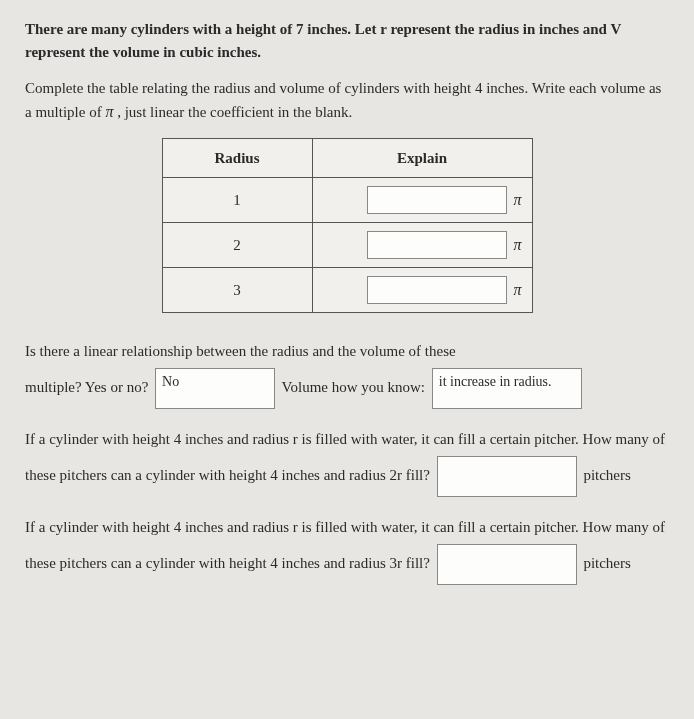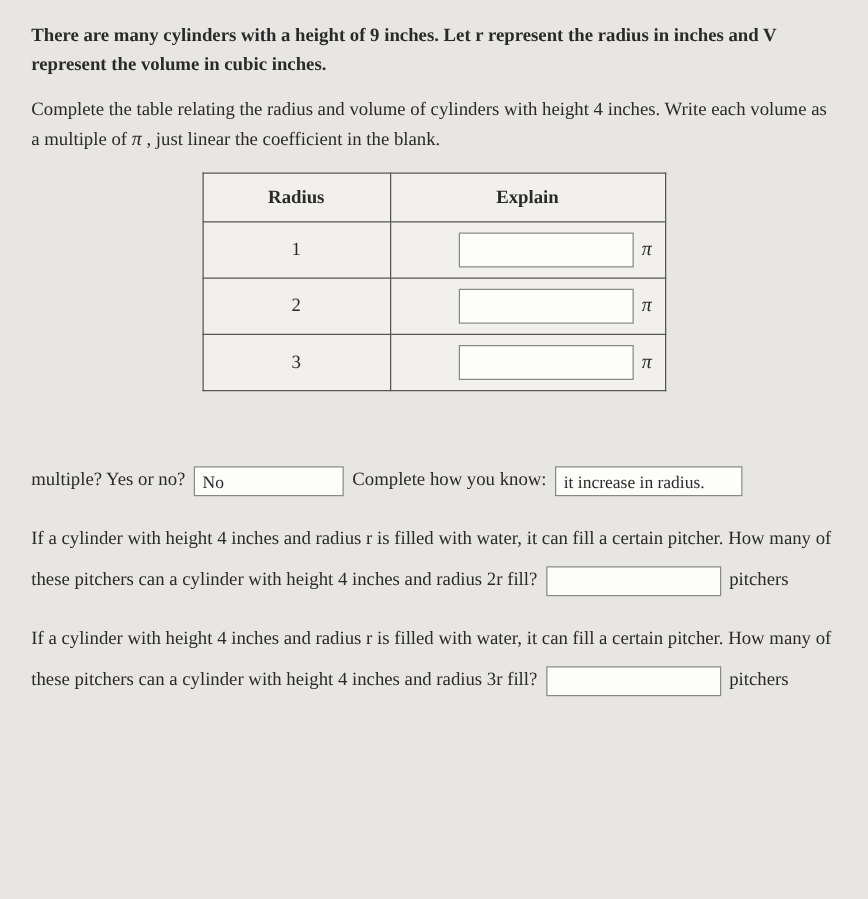--- a/index.html
+++ b/index.html
@@ -63,42 +63,42 @@
       min-width: 140px;
       padding: 4px 6px;
       font-size: 14px;
       line-height: 18px;
       vertical-align: middle;
     }
     .input-inline {
       display: inline-block;
       border: 1px solid #888;
       background: #fdfdfb;
-      height: 24px;
+      height: 41px;
       min-width: 140px;
       padding: 4px 6px;
       font-size: 14px;
       line-height: 18px;
       vertical-align: middle;
       margin: 0 3px;
     }
     .pi {
       font-style: italic;
       font-family: 'Times New Roman', serif;
       font-size: 16px;
     }
     .flow-line {
        margin-bottom: 14px;
        line-height: 2.2;
     }
   </style>
 </head>
 <body>
 
-<div class="paragraph bold">There are many cylinders with a height of 9 inches. Let r represent the radius in inches and V represent the volume in cubic inches.</div>
+<div class="paragraph bold">There are many cylinders with a height of 7 inches. Let r represent the radius in inches and V represent the volume in cubic inches.</div>
 
 <div class="paragraph">
   <span>Complete the table relating the radius and volume of cylinders with height 4 inches. Write each volume as a multiple of </span><span class="pi">π</span><span> , just linear the coefficient in the blank.</span>
 </div>
 
 <div class="table-wrap">
   <table>
     <tbody>
         <tr>
       <td class="header radius-col">Radius</td>
@@ -129,24 +129,25 @@
           <span class="input-box"></span>
           <span class="pi">π</span>
         </div>
       </td>
     </tr>
   </tbody>
     </table>
 </div>
 
 <div class="flow-line">
+  <span>Is there a linear relationship between the radius and the volume of these</span>
   <br>
   <span>multiple? Yes or no?</span>
   <span class="input-inline" style="min-width:120px;">No</span>
-  <span>Complete how you know:</span>
+  <span>Volume how you know:</span>
   <span class="input-inline" style="min-width:150px;">it increase in radius.</span>
 </div>
 
 <div class="flow-line">
   <span>If a cylinder with height 4 inches and radius r is filled with water, it can fill a certain pitcher. How many of these pitchers can a cylinder with height 4 inches and radius 2r fill?</span>
   <span class="input-inline"></span>
   <span>pitchers</span>
 </div>
 
 <div class="flow-line">

